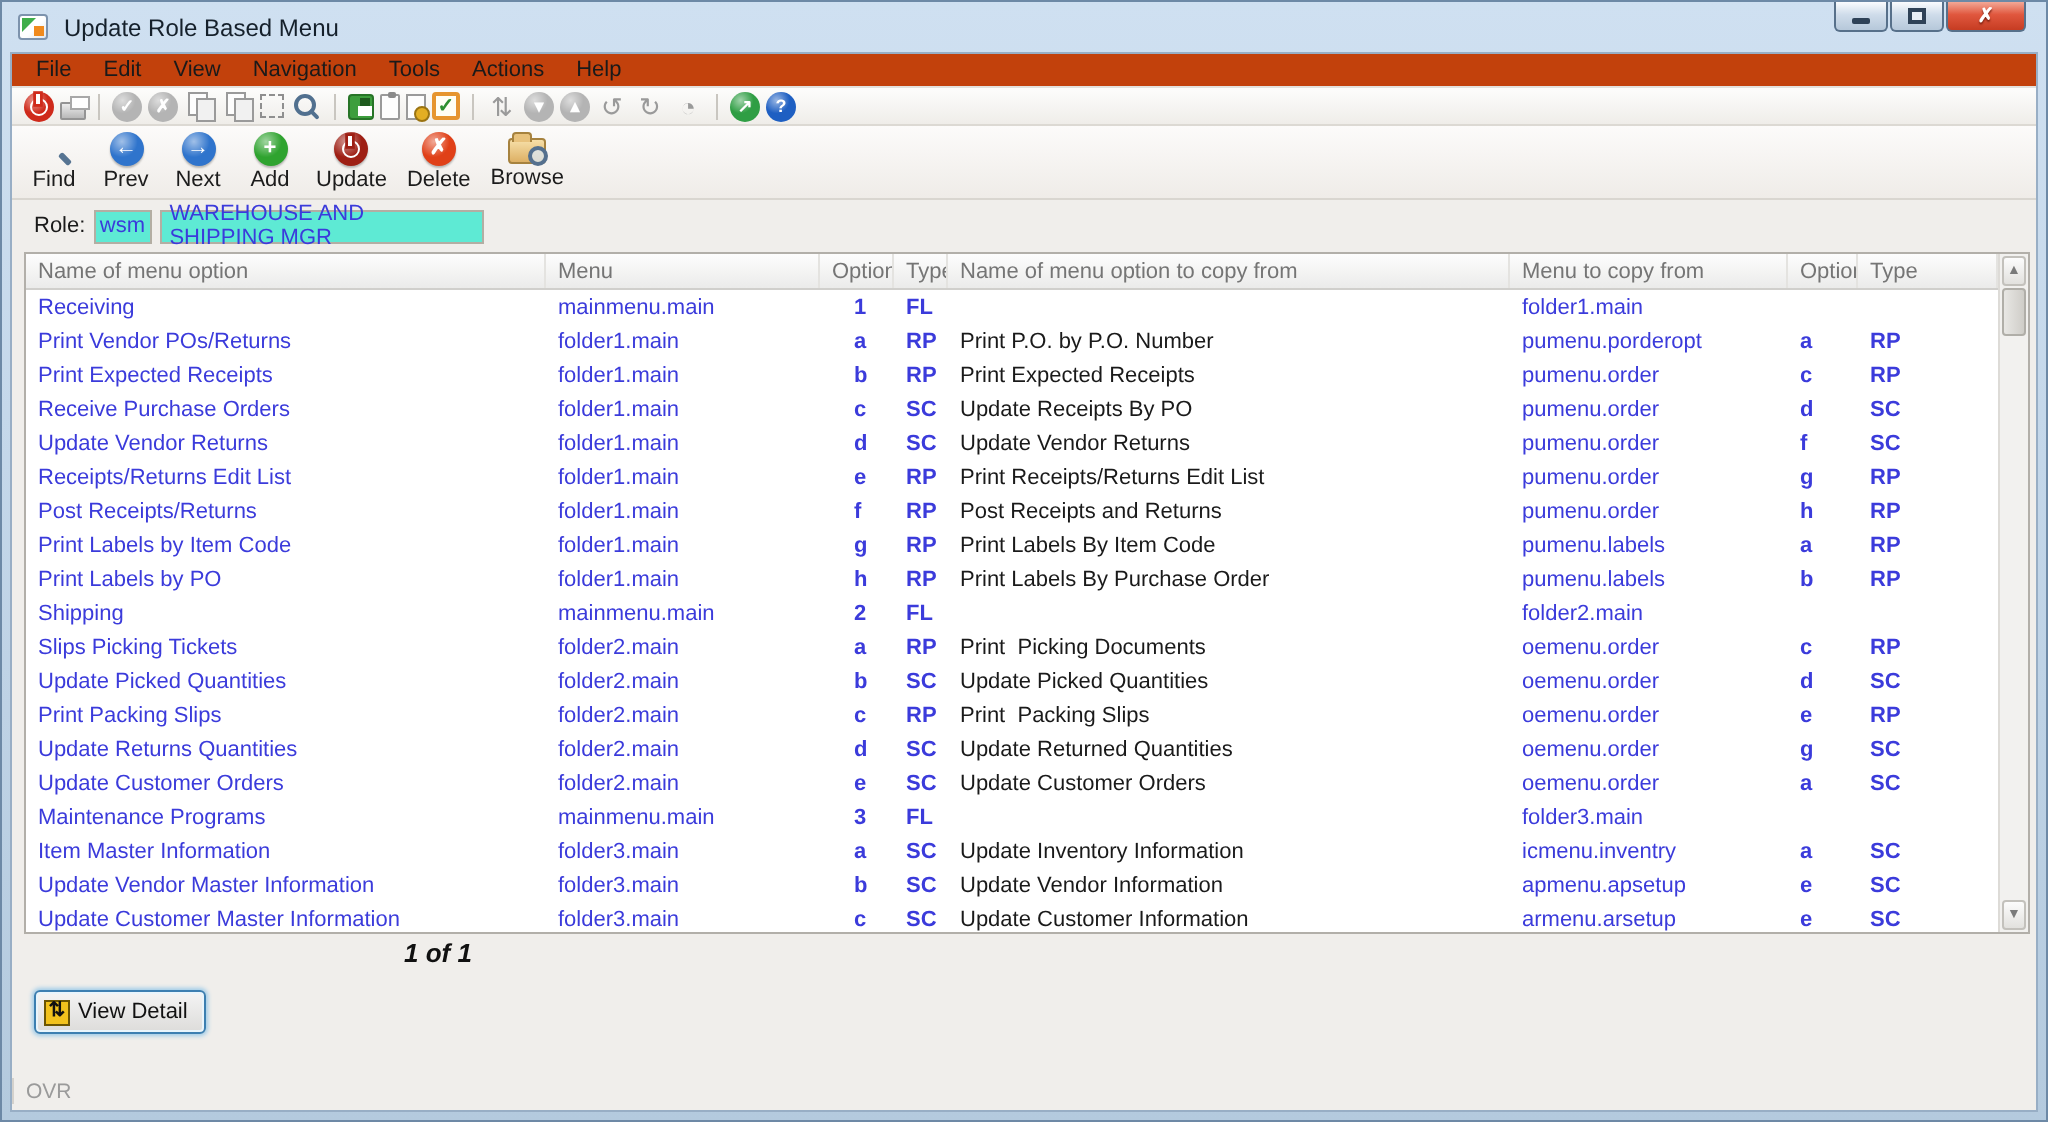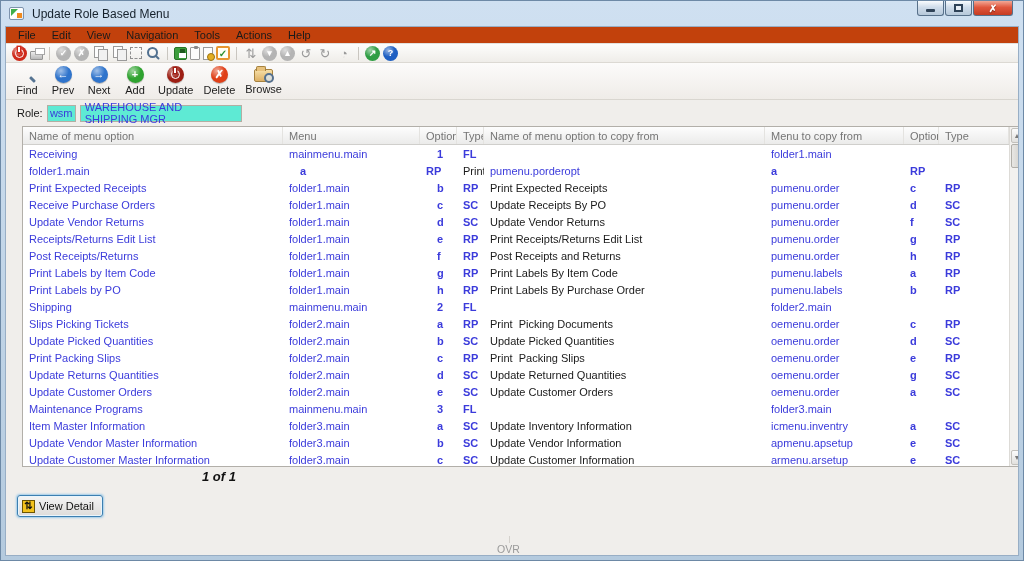--- a/index.html
+++ b/index.html
@@ -81,21 +81,21 @@
   .folder-lg::after{ content:""; position:absolute; width:6px; height:6px; border:2px solid #54708e;
     border-radius:50%; right:-2px; bottom:-2px; background:rgba(220,235,250,.75);}
   
   .rolebar{ position:absolute; top:73px; left:0; right:0; height:26px; display:flex; align-items:center; padding-left:11px; gap:4px;}
   .role-label{ font-size:11px; color:#1a1a1a; }
   .role-box{ height:17px; border:1px solid #b3aea3; background:#5eead4; display:flex; align-items:center;
     font-size:11px; color:#3b3bdb; padding:0 4px;}
   .role-code{ width:29px; justify-content:center; }
   .role-desc{ width:162px; }
   
-  .tablewrap{ position:absolute; top:99px; left:16px; width:1003px; height:341px; background:#fff;
+  .tablewrap{ position:absolute; top:99px; left:6px; width:1003px; height:341px; background:#fff;
     border:1px solid #b2afa9; }
   .thead{ display:grid; grid-template-columns:260px 137px 37px 27px 281px 139px 35px 1fr;
     height:18px; width:calc(100% - 15px); background:linear-gradient(#fdfdfd,#ebebea);
     border-bottom:1px solid #d0cfcc; align-items:center;}
   .th{ font-size:11px; color:#757575; padding-left:6px; border-right:1px solid #e4e3e0; height:100%;
     display:flex; align-items:center; white-space:nowrap; overflow:hidden;}
   .tbody{ width:calc(100% - 15px); }
   .tr{ display:grid; grid-template-columns:260px 137px 37px 27px 281px 139px 35px 1fr; height:17px; align-items:center;}
   .td{ font-size:11px; padding-left:6px; white-space:pre; overflow:hidden; color:#3b3bdb;}
   .td.c2{ padding-left:17px; font-weight:bold;}
@@ -109,21 +109,21 @@
   .sbtn.up{ top:1px; } .sbtn.down{ bottom:1px; }
   .sthumb{ position:absolute; left:1px; right:1px; top:17px; height:24px;
     background:linear-gradient(90deg,#e8e7e4,#cfcdc8); border:1px solid #b0aea8; border-radius:2px;}
   
   .pager{ position:absolute; top:442px; left:196px; font-size:13px; font-weight:bold; font-style:italic; color:#111;}
   .vd{ position:absolute; top:468px; left:11px; height:22px; display:inline-flex; align-items:center; gap:4px;
     padding:0 8px 0 4px; font-size:11px; color:#111; background:linear-gradient(#f4f4f4,#dddcda);
     border:1px solid #3c7fb1; border-radius:3px; box-shadow:0 0 2px 1px #9ecbe8, inset 0 0 0 1px #e9f5fc; cursor:pointer;}
   .vd-icon{ width:13px; height:13px; background:#f2c21d; border:1px solid #6b5502; color:#111;
     font-size:10px; font-weight:bold; display:inline-flex; align-items:center; justify-content:center; line-height:1;}
-  .statusbar{ position:absolute; left:0; right:0; bottom:0; height:19px; display:flex; align-items:center; justify-content:flex-end;flex-direction:column;}
+  .statusbar{ position:absolute; left:0; right:0; bottom:0; height:19px; display:flex; align-items:center; }
   .st-sep{ width:1px; height:13px; background:#d4d1cc; margin-right:6px;}
   .ovr{ font-size:10.5px; color:#9a9a9a; margin-right:7px;}
 </style>
 </head>
 <body>
 
 <div class="window">
   <div class="titlebar">
     <span class="appicon"></span>
     <span class="title">Update Role Based Menu</span>
@@ -229,20 +229,21 @@
             <div class="td c0">Receiving</div>
             <div class="td c1">mainmenu.main</div>
             <div class="td c2">1</div>
             <div class="td c3">FL</div>
             <div class="td c4"></div>
             <div class="td c5">folder1.main</div>
             <div class="td c6"></div>
             <div class="td c7"></div>
           </div>
           <div class="tr">
+            <div class="td c0">Print Vendor POs/Returns</div>
             <div class="td c1">folder1.main</div>
             <div class="td c2">a</div>
             <div class="td c3">RP</div>
             <div class="td c4">Print P.O. by P.O. Number</div>
             <div class="td c5">pumenu.porderopt</div>
             <div class="td c6">a</div>
             <div class="td c7">RP</div>
           </div>
           <div class="tr">
             <div class="td c0">Print Expected Receipts</div>

